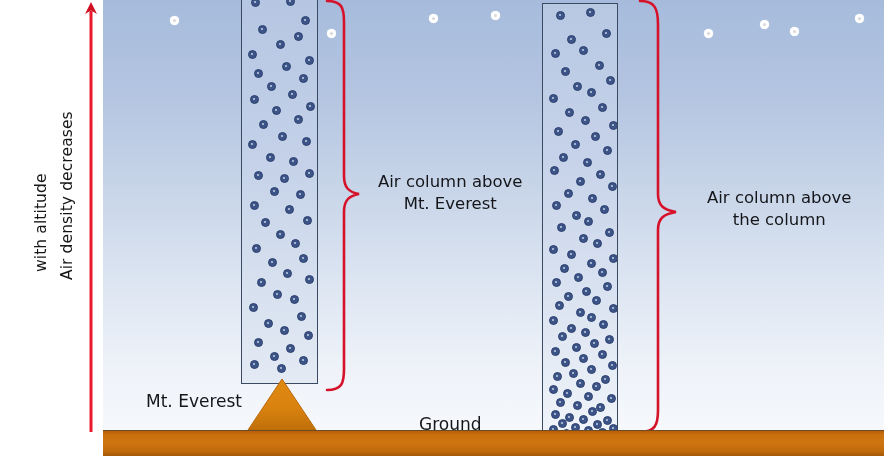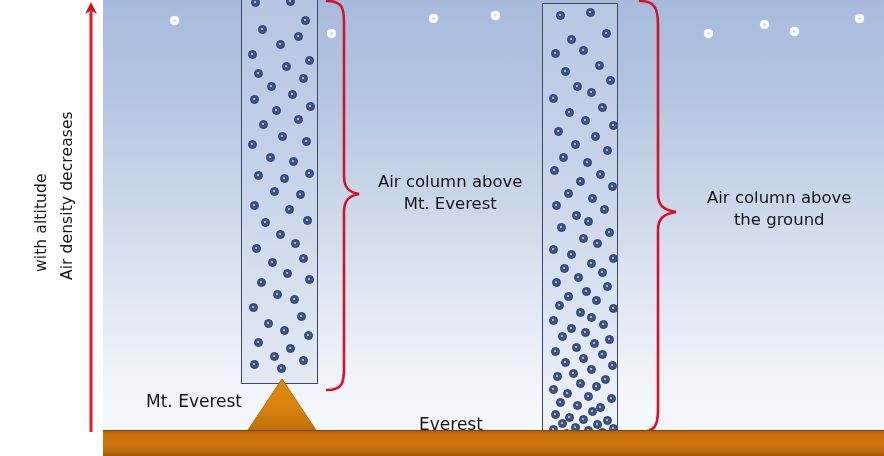--- a/index.html
+++ b/index.html
@@ -316,34 +316,34 @@
     </svg>
   </div>
 
   <div class="callout callout-everest">
     <div>Air column above</div>
     <div>Mt. Everest</div>
   </div>
 
   <div class="callout callout-groundcol">
     <div>Air column above</div>
-    <div>the ground</div>
+    <div>the column</div>
   </div>
 
   <div class="mountain">
     <svg width="92" height="56" viewBox="0 0 92 56">
       <defs>
         <linearGradient id="mtg" x1="0" y1="0" x2="0" y2="1">
           <stop offset="0%" stop-color="#e08a12"></stop>
           <stop offset="55%" stop-color="#d9820f"></stop>
           <stop offset="100%" stop-color="#c0700a"></stop>
         </linearGradient>
       </defs>
       <path d="M46 1 L80 52 L12 52 Z" fill="url(#mtg)" stroke="#b9690a" stroke-width="1"></path>
     </svg>
   </div>
 
   <div class="ground"></div>
 
   <div class="maplabel label-everest">Mt. Everest</div>
-  <div class="maplabel label-ground">Everest</div>
+  <div class="maplabel label-ground">Ground</div>
 
 </div>
 
 </body></html>

